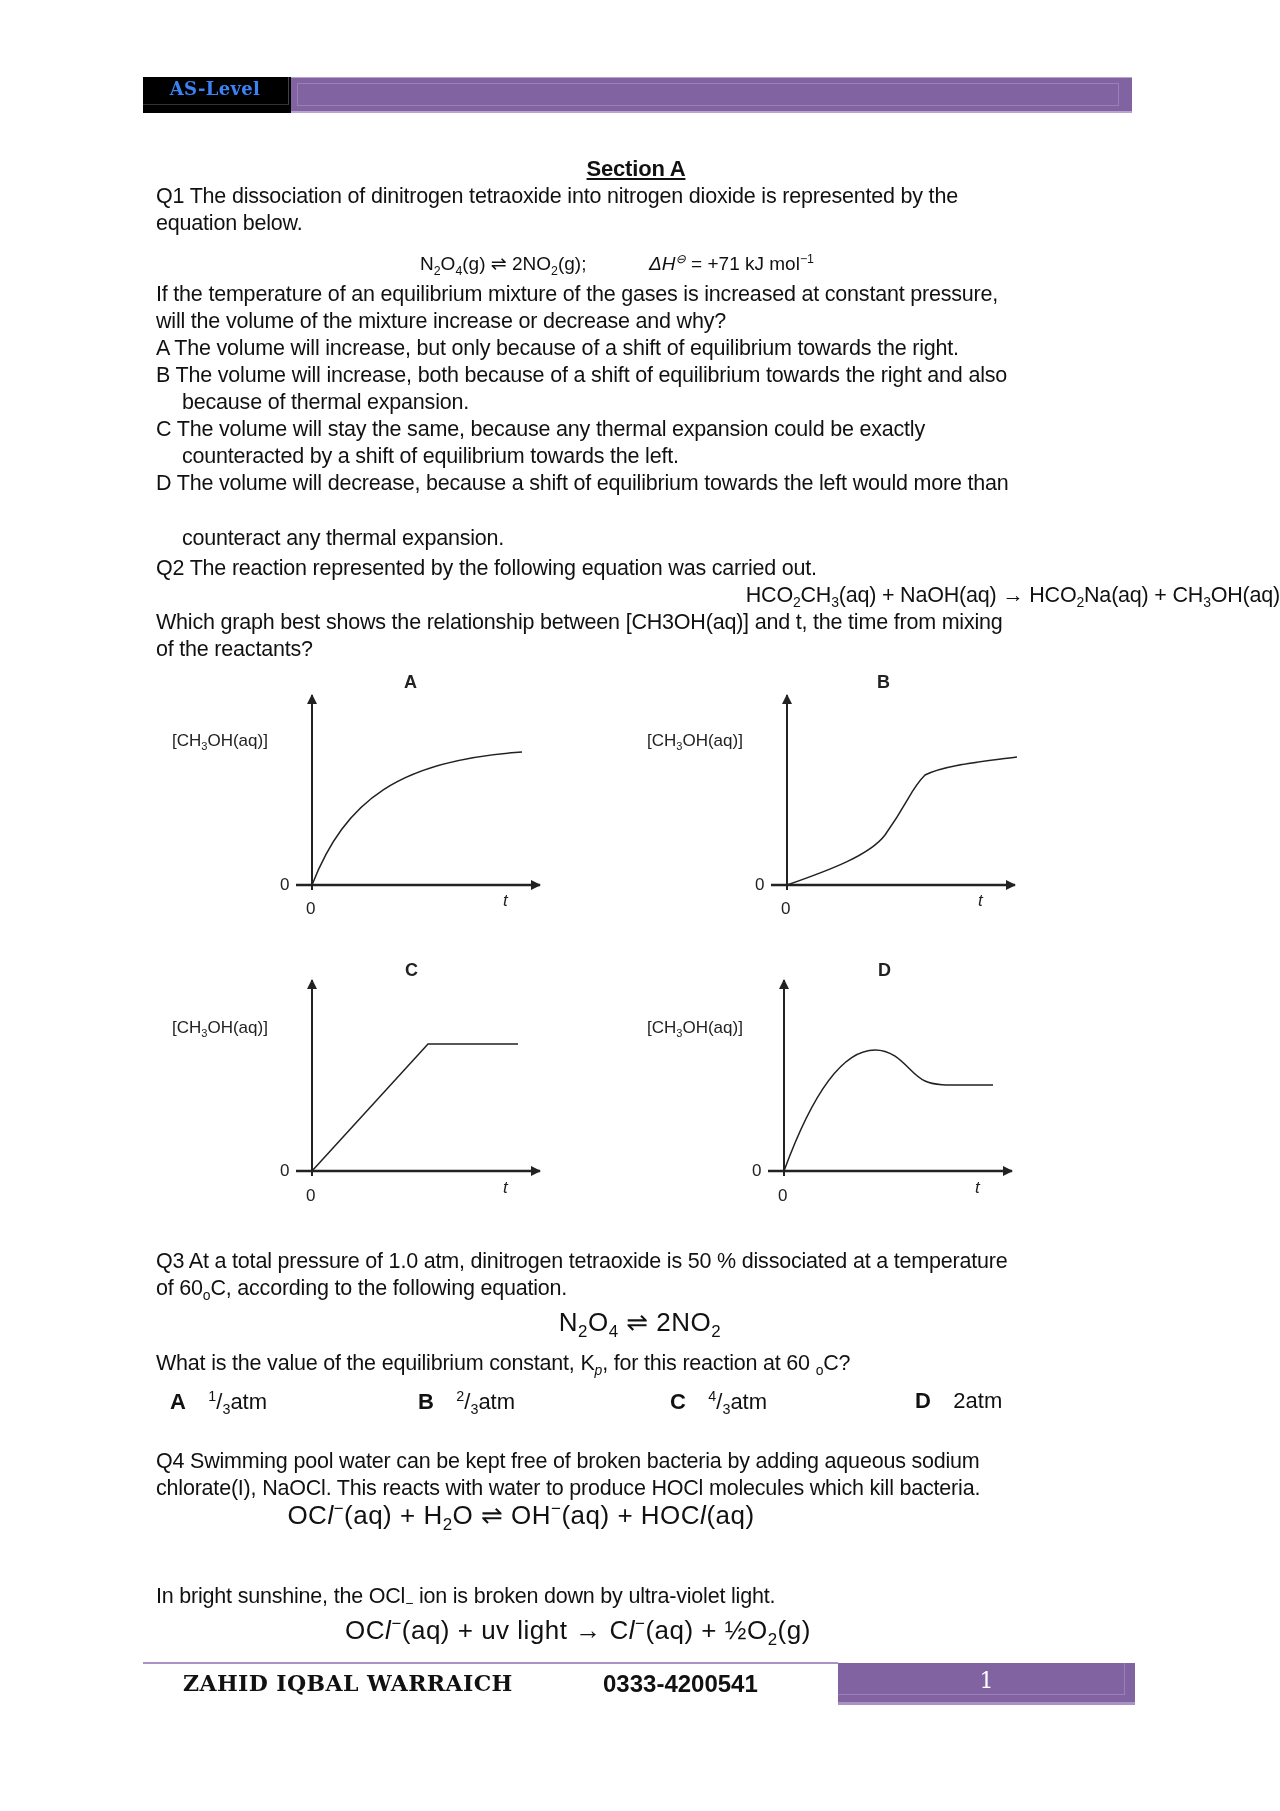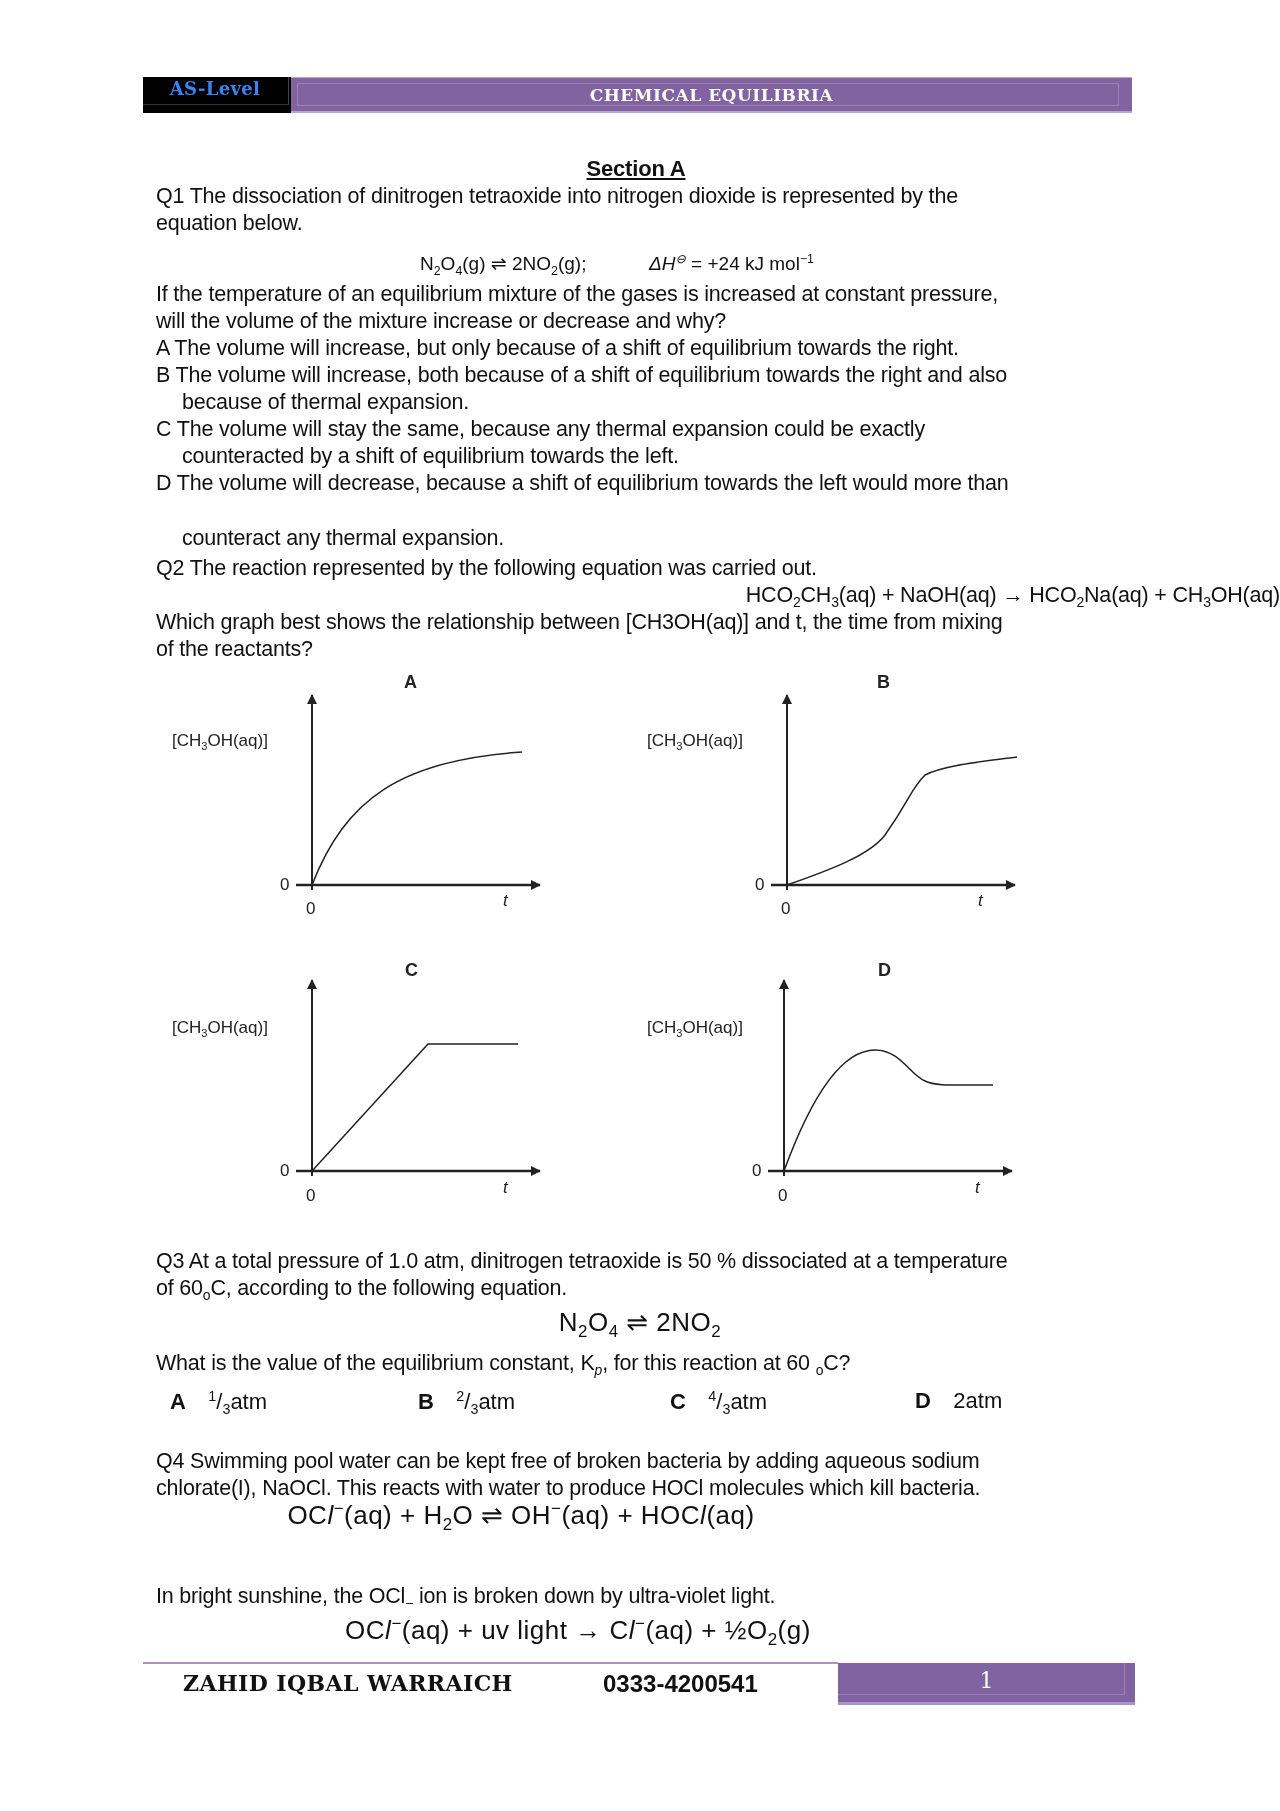--- a/index.html
+++ b/index.html
@@ -40,35 +40,34 @@
 </style>
 </head>
 <body>
 
 <div class="abs hdr-black">
   <div class="hdr-black-inner"></div>
   <span>AS-Level</span>
 </div>
 <div class="abs hdr-purple">
   <div class="frame"></div>
-  <span>CHEMICAL EQUILIBRIA</span>
 </div>
 
 <div class="abs section t">Section A</div>
 
 <div class="abs t" style="left:156px; top:183px;">Q1 The dissociation of dinitrogen tetraoxide into nitrogen dioxide is represented by the</div>
 <div class="abs t" style="left:156px; top:210px;">equation below.</div>
 
 <div class="abs eq" style="left:420px; top:252px; white-space:nowrap;">
   <span>N<sub>2</sub>O<sub>4</sub>(g)</span>
   <span>⇌</span>
   <span>2NO<sub>2</sub>(g);</span>
   <span style="display:inline-block; width:52px;"></span>
   <span class="ital"><span>Δ</span><i>H</i><sup>⊖</sup></span>
-  <span>= +24 kJ mol</span><sup>−1</sup>
+  <span>= +71 kJ mol</span><sup>−1</sup>
 </div>
 
 <div class="abs t" style="left:156px; top:281px;">If the temperature of an equilibrium mixture of the gases is increased at constant pressure,</div>
 <div class="abs t" style="left:156px; top:308px;">will the volume of the mixture increase or decrease and why?</div>
 
 <div class="abs t" style="left:156px; top:335px;">A The volume will increase, but only because of a shift of equilibrium towards the right.</div>
 <div class="abs t" style="left:156px; top:362px;">B The volume will increase, both because of a shift of equilibrium towards the right and also</div>
 <div class="abs t" style="left:182px; top:389px;">because of thermal expansion.</div>
 <div class="abs t" style="left:156px; top:416px;">C The volume will stay the same, because any thermal expansion could be exactly</div>
 <div class="abs t" style="left:182px; top:443px;">counteracted by a shift of equilibrium towards the left.</div>

